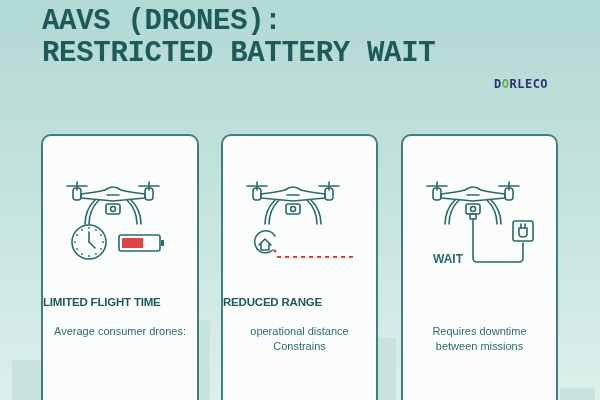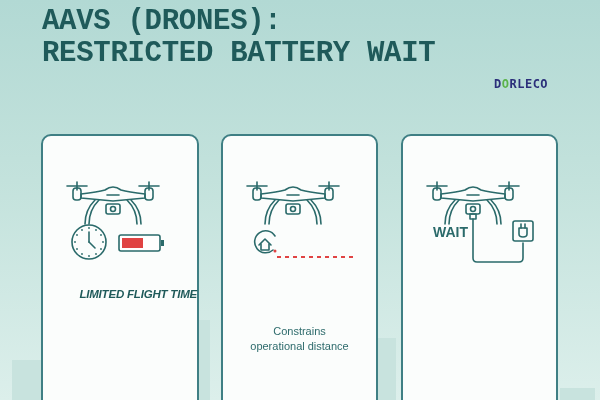--- a/index.html
+++ b/index.html
@@ -20,31 +20,31 @@
     color: #2b2f7a; letter-spacing: 0.5px; margin-top: 13px;
   }
   .logo .o { color: #5bb34a; }
   .card {
     position: absolute; top: 134px; height: 280px;
     background: #fbfdfc; border: 2px solid #3f7f84; border-radius: 10px;
     box-sizing: border-box;
   }
   .card svg.icon { position: absolute; left: 0; top: 0; }
   .card-title {
-    position: absolute; left: 0; right: 0; top: 152px; text-align: right;
-    color: #1f5a5a; font-weight: bold; font-size: 11.5px; letter-spacing: -0.2px; font-style: italic;
+    position: absolute; left: 0; right: 0; top: 160px; text-align: left;
+    color: #1f5a5a; font-weight: bold; font-size: 11.5px; letter-spacing: -0.2px;
   }
   .card-desc {
     position: absolute; left: 0; right: 0; top: 188px; text-align: center;
     color: #2e6b6c; font-size: 11px; line-height: 15px;
   }
   .card-desc span { display: block; }
   .wait-label {
-    position: absolute; left: 30px; top: 88px;
-    font-size: 14px; font-weight: bold; color: #2a6a6a; 
+    position: absolute; left: 30px; top: 116px;
+    font-size: 12px; font-weight: bold; color: #2a6a6a; 
   }
 </style>
 </head>
 <body>
 
 <div class="bg-building" style="left:12px; top:360px; width:30px; height:40px;"></div>
 <div class="bg-building" style="left:198px; top:320px; width:12px; height:80px;"></div>
 <div class="bg-building" style="left:378px; top:338px; width:18px; height:62px;"></div>
 <div class="bg-building" style="left:560px; top:388px; width:35px; height:12px;"></div>
 
@@ -95,20 +95,21 @@
         <circle cx="39" cy="94" r="0.9"></circle>
     </g>
   </svg>
   <svg class="icon" width="158" height="140" viewBox="0 0 158 140">
     <rect x="76" y="99" width="41" height="16" rx="2" fill="#fff" stroke="#2a6a6a" stroke-width="1.6"></rect>
     <rect x="118" y="104" width="3" height="6" fill="#2a6a6a"></rect>
     <rect x="79" y="102" width="21" height="10" fill="#e04343"></rect>
   </svg>
   <div class="card-title">LIMITED FLIGHT TIME</div>
   <div class="card-desc">
+    <span>Average consumer drones:</span>
   </div>
 </div>
 
 <div class="card" style="left:221px; width:157px;">
   <svg class="icon" width="157" height="140" viewBox="0 0 157 140">
     <g fill="none" stroke="#2a6a6a" stroke-width="1.6" stroke-linecap="round" stroke-linejoin="round">
       <line x1="24" y1="50" x2="44" y2="50"></line>
         <line x1="96" y1="50" x2="116" y2="50"></line>
       <line x1="34" y1="46" x2="34" y2="54"></line>
         <line x1="106" y1="46" x2="106" y2="54"></line>
@@ -128,23 +129,24 @@
     <g fill="none" stroke="#2a6a6a" stroke-width="1.6" stroke-linecap="round" stroke-linejoin="round">
       <path d="M50 114 A11 11 0 1 1 52 100"></path>
       <path d="M36 109 L42 103 L48 109"></path>
       <path d="M38 108 L38 114 L46 114 L46 108"></path>
     </g>
   </svg>
   <svg class="icon" width="157" height="140" viewBox="0 0 157 140">
     <circle cx="52" cy="115" r="1.5" fill="#e04343"></circle>
     <line x1="54" y1="121" x2="130" y2="121" stroke="#e04343" stroke-width="1.8" stroke-dasharray="4 4"></line>
   </svg>
+  <div class="card-title">REDUCED RANGE</div>
   <div class="card-desc">
+    <span>operational distance</span>
     <span>Constrains</span>
-    <span>operational distance</span>
   </div>
 </div>
 
 <div class="card" style="left:401px; width:157px;">
   <svg class="icon" width="157" height="140" viewBox="0 0 157 140">
     <g fill="none" stroke="#2a6a6a" stroke-width="1.6" stroke-linecap="round" stroke-linejoin="round">
       <line x1="24" y1="50" x2="44" y2="50"></line>
         <line x1="96" y1="50" x2="116" y2="50"></line>
       <line x1="34" y1="46" x2="34" y2="54"></line>
         <line x1="106" y1="46" x2="106" y2="54"></line>
@@ -164,13 +166,17 @@
     <g fill="none" stroke="#2a6a6a" stroke-width="1.6" stroke-linecap="round" stroke-linejoin="round">
       <rect x="67" y="78" width="6" height="5"></rect>
       <path d="M70 83 L70 122 Q70 126 74 126 L116 126 Q120 126 120 122 L120 107"></path>
       <rect x="110" y="85" width="20" height="20" rx="2"></rect>
       <path d="M116 92 L116 98 Q116 101 120 101 Q124 101 124 98 L124 92 Z"></path>
       <line x1="118" y1="88" x2="118" y2="92"></line>
         <line x1="122" y1="88" x2="122" y2="92"></line>
     </g>
   </svg>
   <div class="wait-label">WAIT</div>
+  <div class="card-desc">
+    <span>Requires downtime</span>
+    <span>between missions</span>
+  </div>
 </div>
 
 </body></html>

